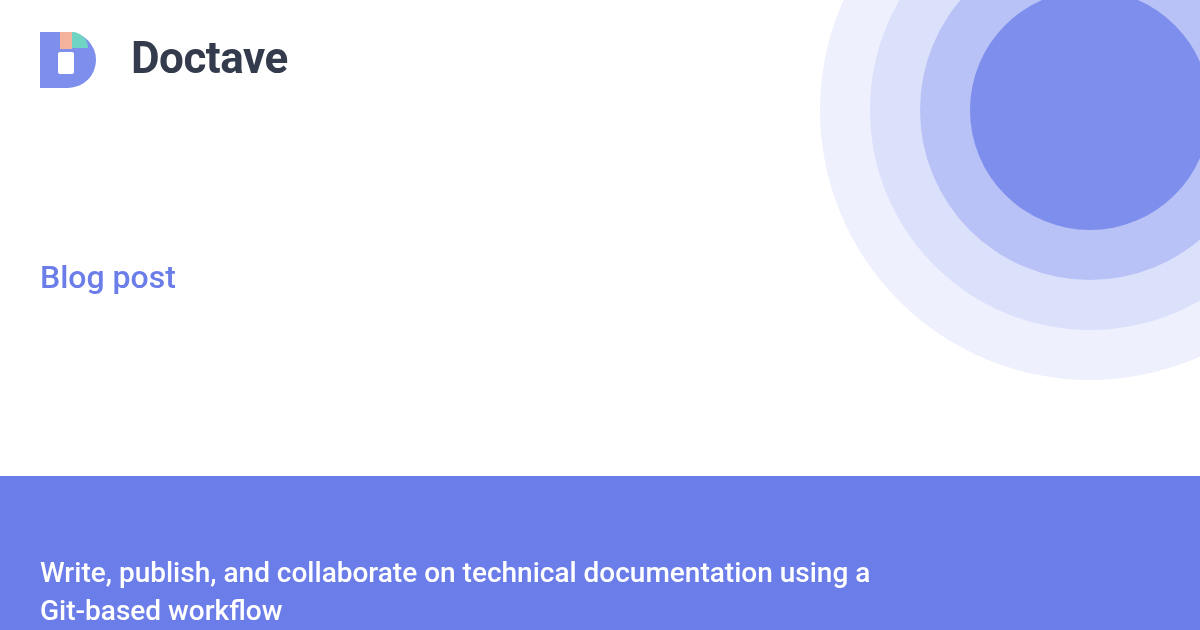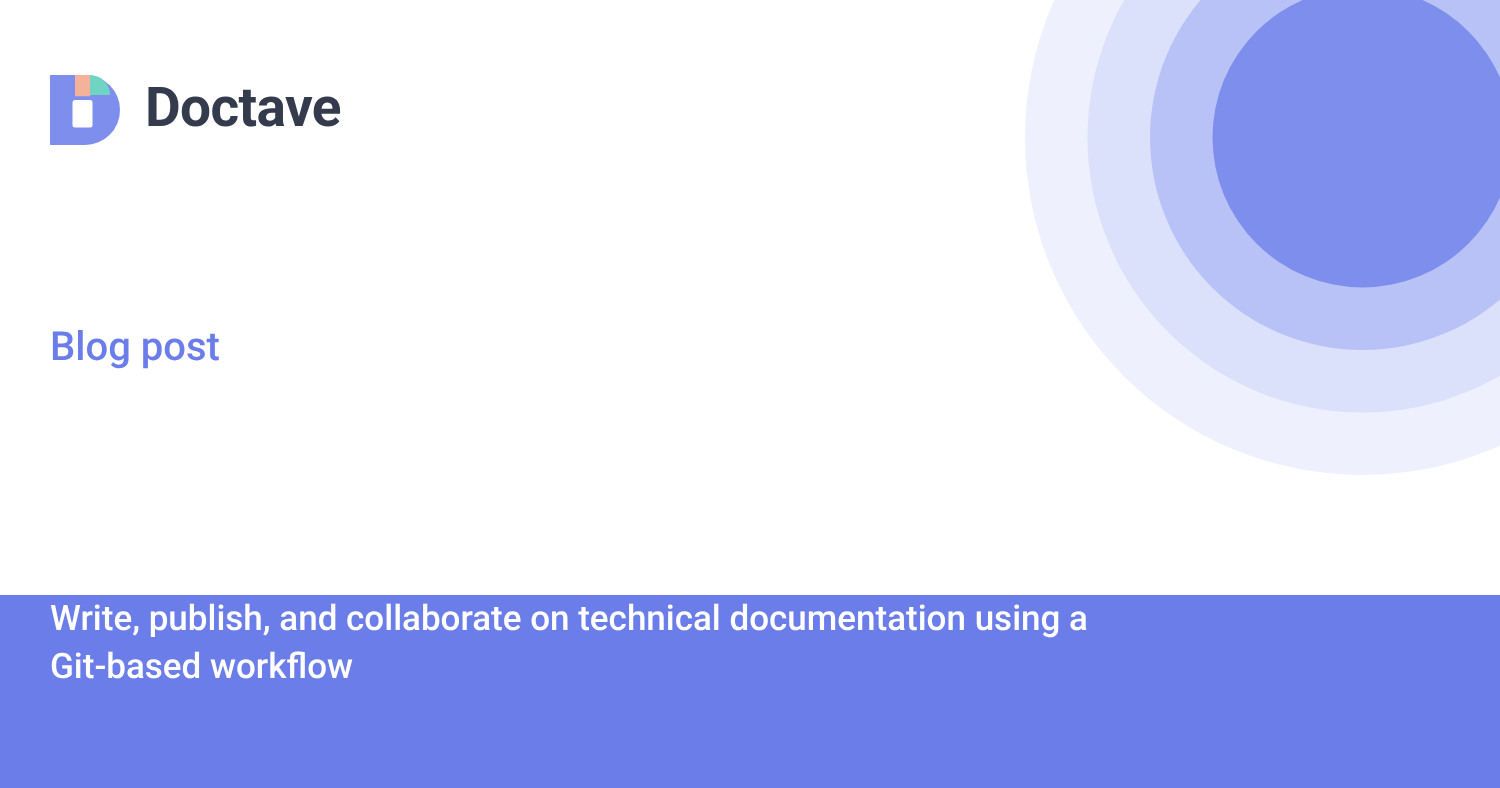--- a/index.html
+++ b/index.html
@@ -50,25 +50,25 @@
     }
     .ring-4 {
       width: 240px;
       height: 240px;
       top: 150px;
       left: 150px;
       background: #7e8eed;
     }
     .header {
       position: absolute;
-      top: 56px;
+      top: 28px;
       left: 40px;
       display: flex;
       align-items: center;
-      gap: 16px;
+      gap: 31px;
     }
     .logo-mark {
       width: 60px;
       height: 60px;
       position: relative;
     }
     .brand-name {
       font-size: 44px;
       font-weight: 700;
       color: #333b4d;
@@ -94,21 +94,21 @@
       letter-spacing: -1px;
     }
     .footer {
       position: absolute;
       bottom: 0;
       left: 0;
       right: 0;
       height: 154px;
       background: #6b7de8;
       display: flex;
-      align-items: flex-start;
+      align-items: flex-end;
       padding: 0 40px;
     }
     .tagline {
       font-size: 28px;
       font-weight: 500;
       color: #ffffff;
       line-height: 1.35;
       max-width: 880px;
     }
   </style>

